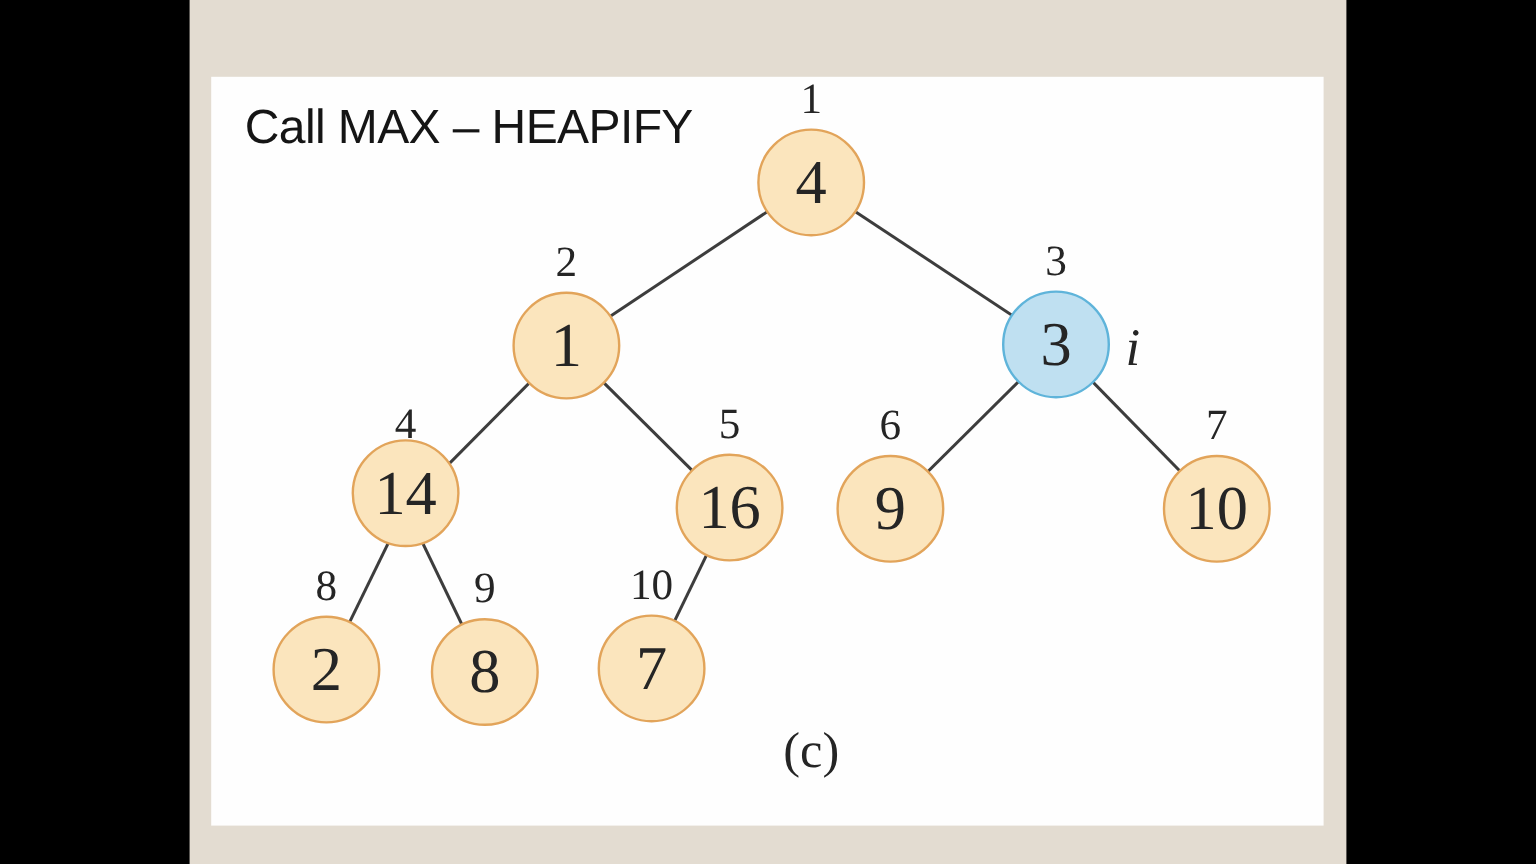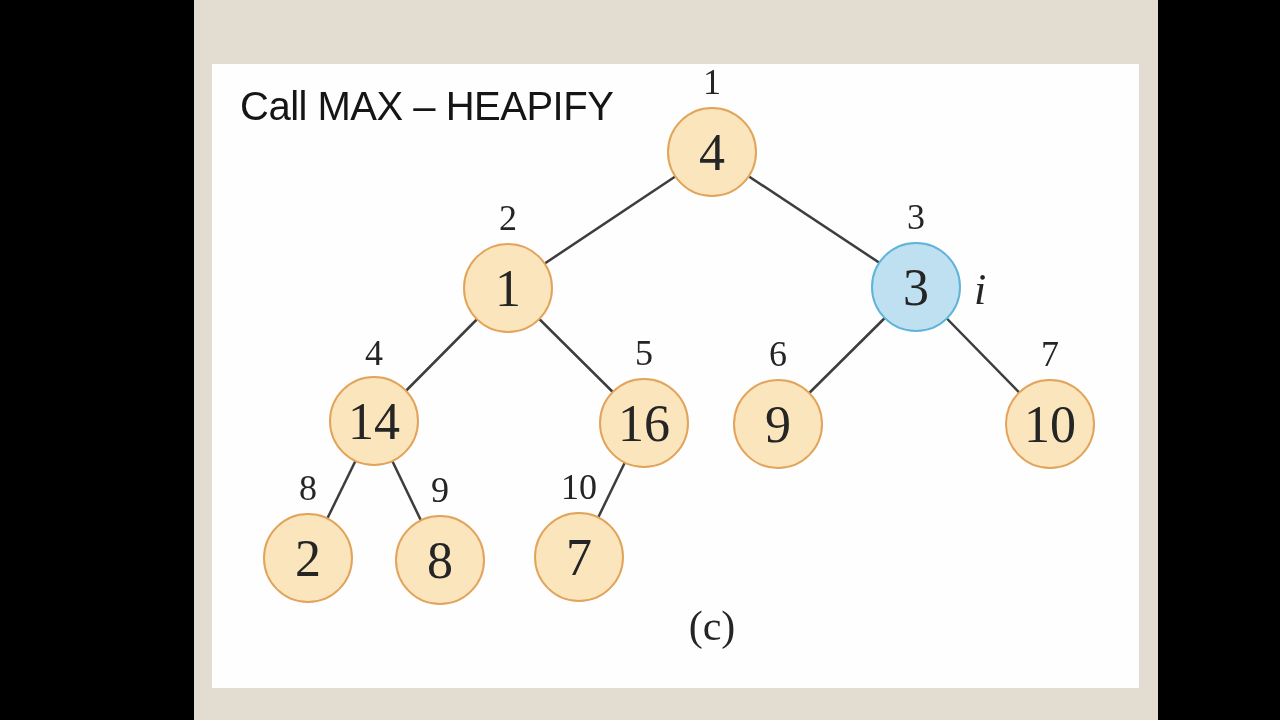--- a/index.html
+++ b/index.html
@@ -5,21 +5,20 @@
   * { margin: 0; padding: 0; box-sizing: border-box; }
   html, body { background: #000; }
   body { font-family: "Liberation Sans", sans-serif; }
 
   .frame {
     position: relative;
     width: 1141px;
     height: 720px;
     background: #000000;
     overflow: hidden;
-    margin-left: 36px;
   }
 
   .letterbox {
     position: absolute;
     top: 0;
     height: 720px;
     background: #000000;
   }
   .letterbox.left  { left: 0; width: 158px; }
   .letterbox.right { left: 1120px; width: 160px; }
@@ -152,21 +151,21 @@
     <span class="idx" style="left:397px; top:268px;">5</span>
     <span class="idx" style="left:531px; top:269px;">6</span>
     <span class="idx" style="left:803px; top:269px;">7</span>
     <span class="idx" style="left:61px;  top:403px;">8</span>
     <span class="idx" style="left:193px; top:405px;">9</span>
     <span class="idx" style="left:332px; top:402px;">10</span>
 
     <div class="node" style="left:455px; top:43px;">4</div>
     <div class="node" style="left:251px; top:179px;">1</div>
     <div class="node highlight" style="left:659px; top:178px;">3</div>
-    <div class="node" style="left:117px; top:312px;">14</div>
+    <div class="node" style="left:117px; top:302px;">14</div>
     <div class="node" style="left:387px; top:314px;text-align:right;">16</div>
     <div class="node" style="left:521px; top:315px;">9</div>
     <div class="node" style="left:793px; top:315px;">10</div>
     <div class="node" style="left:51px;  top:449px;">2</div>
     <div class="node" style="left:183px; top:451px;">8</div>
     <div class="node" style="left:322px; top:448px;">7</div>
 
     <span class="pointer-i">i</span>
 
     <div class="caption">(c)</div>

